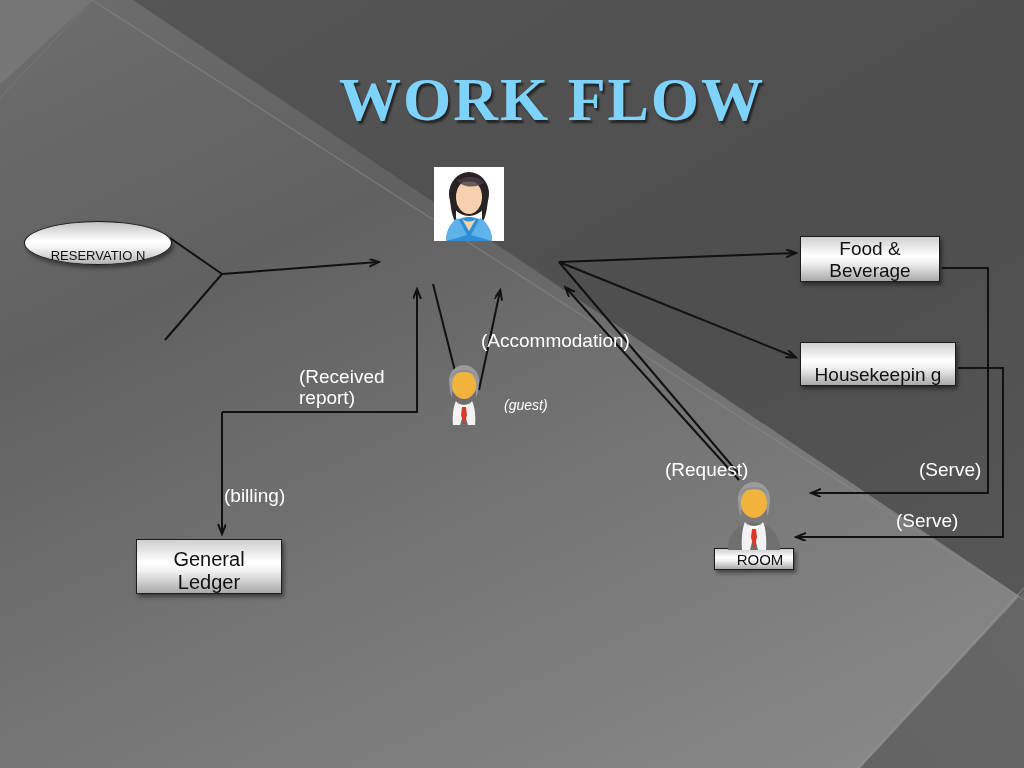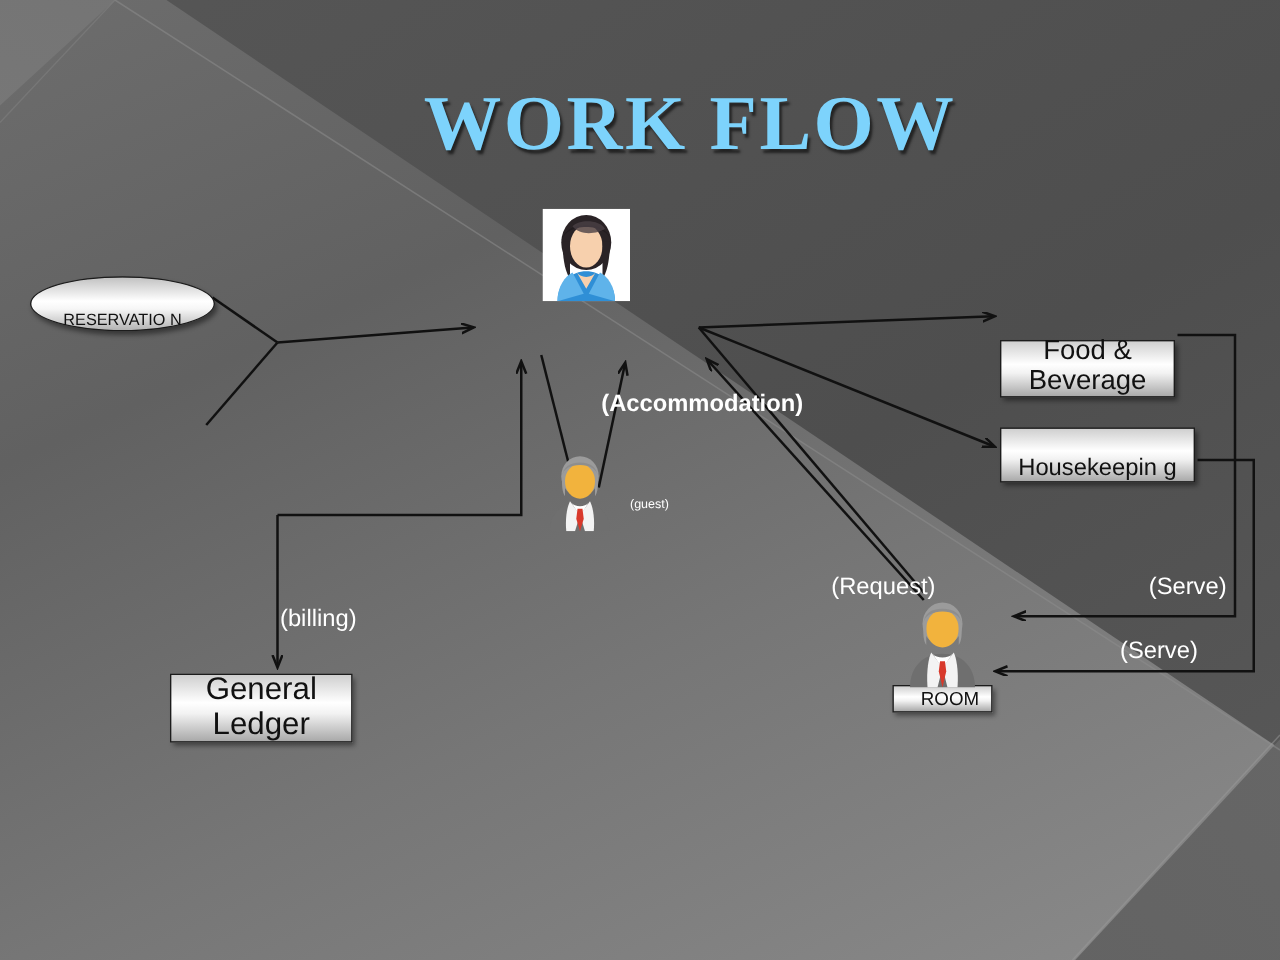--- a/index.html
+++ b/index.html
@@ -83,23 +83,23 @@
   }
   .node-label {
     display: block;
     padding: 0 6px;
     line-height: 1.12;
   }
 
   #node-reservation { left: 24px;  top: 221px; width: 148px; height: 44px; font-size: 13px; }
   #node-walkin      { left: 34px;  top: 328px; width: 130px; height: 44px; font-size: 14px; }
   #node-frontdesk   { left: 383px; top: 238px; width: 174px; height: 43px; font-size: 19px; }
-  #node-food        { left: 800px; top: 236px; width: 140px; height: 46px; font-size: 22px; margin-top: 36px; }
+  #node-food        { left: 800px; top: 236px; width: 140px; height: 46px; font-size: 19px; }
   #node-housekeep   { left: 800px; top: 342px; width: 156px; height: 44px; font-size: 19px; }
-  #node-ledger      { left: 136px; top: 539px; width: 146px; height: 55px; font-size: 25px; }
+  #node-ledger      { left: 136px; top: 539px; width: 146px; height: 55px; font-size: 20px; }
   #node-room        { left: 714px; top: 548px; width: 80px;  height: 22px; font-size: 15px; padding-left: 12px; }
 
   
   .avatar {
     position: absolute;
   }
   #avatar-receptionist { left: 434px; top: 167px; width: 70px; height: 74px; }
   #avatar-guest        { left: 434px; top: 361px; width: 60px; height: 64px; }
   #avatar-room         { left: 724px; top: 477px; width: 60px; height: 73px; }
   .avatar svg { display: block; width: 100%; height: 100%; }
@@ -118,22 +118,22 @@
     stroke-width: 2;
   }
 
   
   .edge-label {
     position: absolute;
     color: #ffffff;
     font-size: 19px;
     line-height: 1.12;
   }
-  #label-accommodation { left: 481px; top: 313px; width: 145px; font-weight: bold; }
-  #label-guest         { left: 504px; top: 398px; font-size: 10px; }
+  #label-accommodation { left: 481px; top: 330px; width: 145px; }
+  #label-guest         { left: 504px; top: 398px; font-size: 14px; font-style: italic; }
   #label-received      { left: 299px; top: 366px; width: 110px; }
   #label-billing       { left: 188px; top: 485px; margin-left: 36px; }
   #label-request       { left: 665px; top: 459px; text-align: center; }
   #label-serve-1       { left: 919px; top: 459px; }
   #label-serve-2       { left: 896px; top: 510px; }
 </style>
 </head>
 <body>
 
 <div id="slide">
@@ -273,18 +273,19 @@
       <path d="M4 73 C4 56 15 46 30 46 C45 46 56 56 56 73 Z" fill="#6f6f6f"></path>
       <path d="M22 46 L30 58 L38 46 C35 50 25 50 22 46 Z" fill="#ffffff"></path>
       <path d="M21 45 L30 57 L26 73 L18 73 C17 59 19 49 21 45 Z" fill="#f3f3f3"></path>
       <path d="M39 45 L30 57 L34 73 L42 73 C43 59 41 49 39 45 Z" fill="#f3f3f3"></path>
       <path d="M28 52 L32 52 L33 60 L30 73 L27 60 Z" fill="#d8392b"></path>
     </svg>
   </div>
 
   <div class="edge-label" id="label-accommodation">(Accommodation)</div>
   <div class="edge-label" id="label-guest">(guest)</div>
+  <div class="edge-label" id="label-received">(Received report)</div>
   <div class="edge-label" id="label-billing">(billing)</div>
   <div class="edge-label" id="label-request">(Request)</div>
   <div class="edge-label" id="label-serve-1">(Serve)</div>
   <div class="edge-label" id="label-serve-2">(Serve)</div>
 
 </div>
 
 </body></html>

